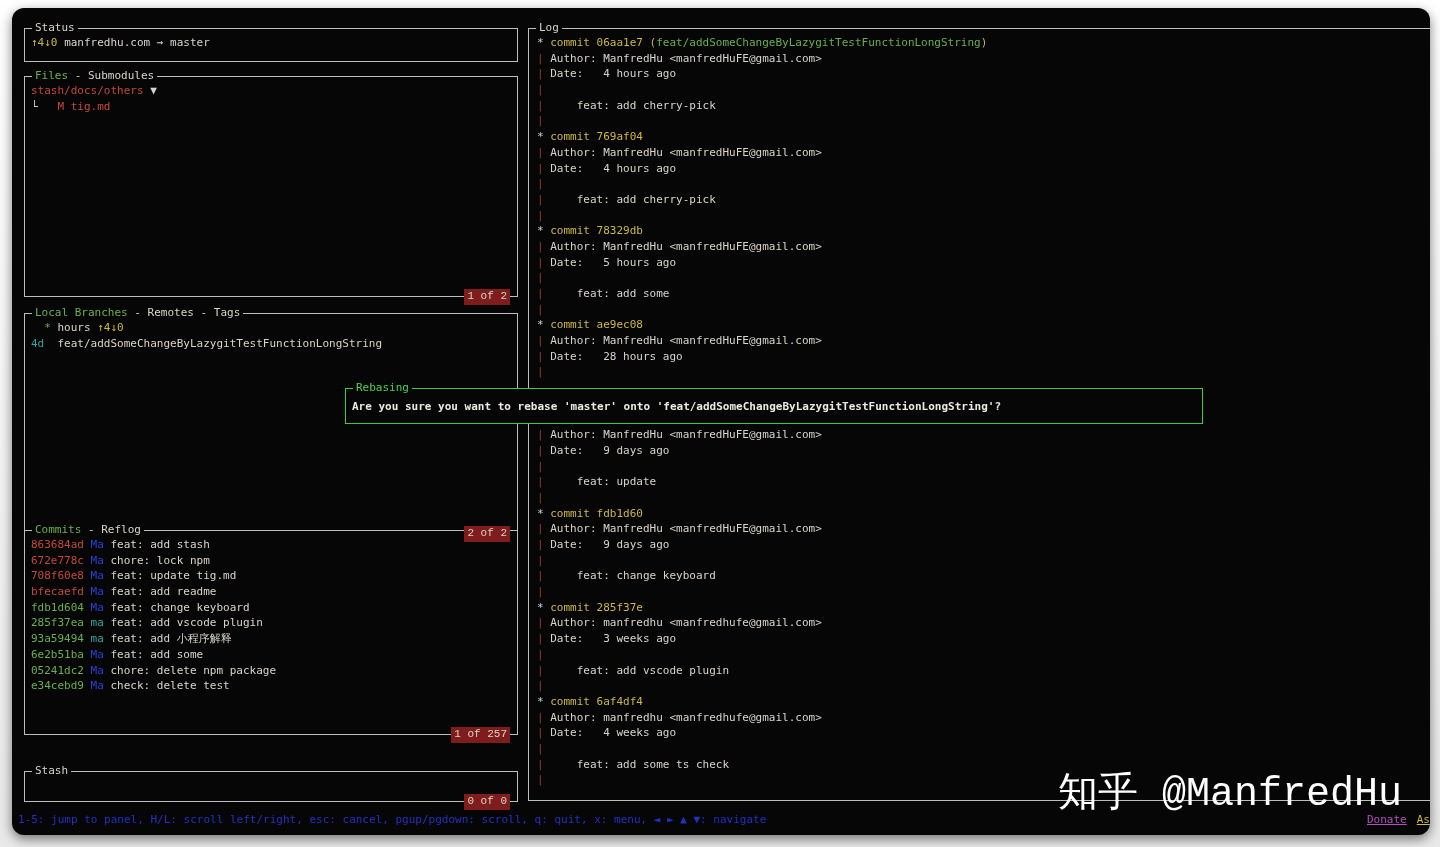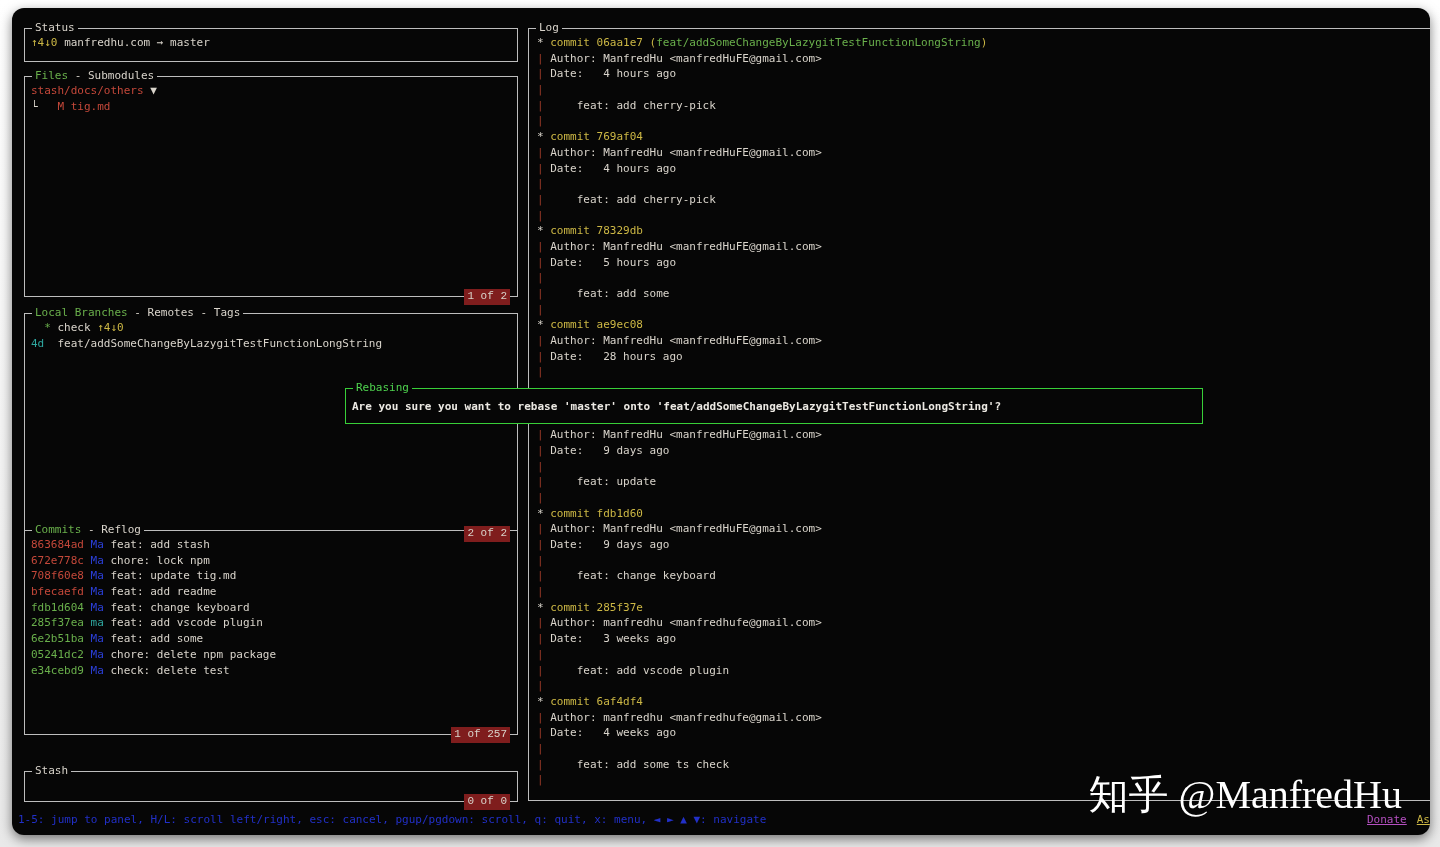--- a/index.html
+++ b/index.html
@@ -20,21 +20,21 @@
   .c-b{color:#2b3fd8;}
   .c-c{color:#2fa8a0;}
   .dialog{position:absolute;left:333px;top:380px;width:858px;height:36px;box-sizing:border-box;border:1px solid #38cf38;background:#060606;z-index:10;}
   .dialog .ptitle{color:#4fd44f;}
   .dmsg{padding:10px 6px 0 6px;color:#ece9e3;font-weight:bold;white-space:pre;}
   .statusbar{position:absolute;left:6px;top:804px;width:1412px;display:flex;justify-content:space-between;white-space:pre;z-index:3;}
   .sb-left{color:#2230c8;}
   .sb-right{white-space:pre;}
   .donate{color:#b44fc0;text-decoration:underline;cursor:pointer;}
   .ask{color:#cdb845;text-decoration:underline;cursor:pointer;margin-left:10px;}
-  .watermark{position:absolute;right:28px;bottom:32px;font-family:Liberation Serif, serif;font-size:40px;color:#ffffff;z-index:8;white-space:nowrap;}
+  .watermark{position:absolute;right:28px;bottom:32px;font-family:Liberation Mono, monospace;font-size:40px;color:#ffffff;z-index:8;white-space:nowrap;}
 </style>
 </head>
 <body>
 
 <div class="screen">
   <div class="terminal">
 
     <div class="panel" style="left:12px;top:20px;width:494px;height:34px;">
       <div class="ptitle"><span class="c-w">Status</span></div>
       <div class="pbody">
@@ -47,35 +47,36 @@
       <div class="pbody">
           <div class="tline"><span class="c-r">stash/docs/others </span><span class="c-w">▼</span></div>
           <div class="tline"><span class="c-w">└ </span><span class="c-r">  M tig.md</span></div>
         </div>
       <div class="pcount">1 of 2</div>
     </div>
 
     <div class="panel" style="left:12px;top:305px;width:494px;height:221px;">
       <div class="ptitle"><span class="c-g">Local Branches</span><span class="c-w"> - Remotes - Tags</span></div>
       <div class="pbody">
-          <div class="tline"><span class="c-g">  * </span><span class="c-w">check </span><span class="c-y">↑4↓0</span></div>
+          <div class="tline"><span class="c-g">  * </span><span class="c-w">hours </span><span class="c-y">↑4↓0</span></div>
           <div class="tline"><span class="c-c">4d</span><span class="c-w">  feat/addSomeChangeByLazygitTestFunctionLongString</span></div>
         </div>
       <div class="pcount">2 of 2</div>
     </div>
 
     <div class="panel" style="left:12px;top:522px;width:494px;height:205px;">
       <div class="ptitle"><span class="c-g">Commits</span><span class="c-w"> - Reflog</span></div>
       <div class="pbody">
           <div class="tline"><span class="c-r">863684ad </span><span class="c-b">Ma </span><span class="c-w">feat: add stash</span></div>
           <div class="tline"><span class="c-r">672e778c </span><span class="c-b">Ma </span><span class="c-w">chore: lock npm</span></div>
           <div class="tline"><span class="c-r">708f60e8 </span><span class="c-b">Ma </span><span class="c-w">feat: update tig.md</span></div>
           <div class="tline"><span class="c-r">bfecaefd </span><span class="c-b">Ma </span><span class="c-w">feat: add readme</span></div>
           <div class="tline"><span class="c-g">fdb1d604 </span><span class="c-b">Ma </span><span class="c-w">feat: change keyboard</span></div>
           <div class="tline"><span class="c-g">285f37ea </span><span class="c-c">ma </span><span class="c-w">feat: add vscode plugin</span></div>
+          <div class="tline"><span class="c-g">93a59494 </span><span class="c-c">ma </span><span class="c-w">feat: add 小程序解释</span></div>
           <div class="tline"><span class="c-g">6e2b51ba </span><span class="c-b">Ma </span><span class="c-w">feat: add some</span></div>
           <div class="tline"><span class="c-g">05241dc2 </span><span class="c-b">Ma </span><span class="c-w">chore: delete npm package</span></div>
           <div class="tline"><span class="c-g">e34cebd9 </span><span class="c-b">Ma </span><span class="c-w">check: delete test</span></div>
         </div>
       <div class="pcount">1 of 257</div>
     </div>
 
     <div class="panel" style="left:12px;top:763px;width:494px;height:31px;">
       <div class="ptitle"><span class="c-w">Stash</span></div>
       <div class="pbody"></div>

